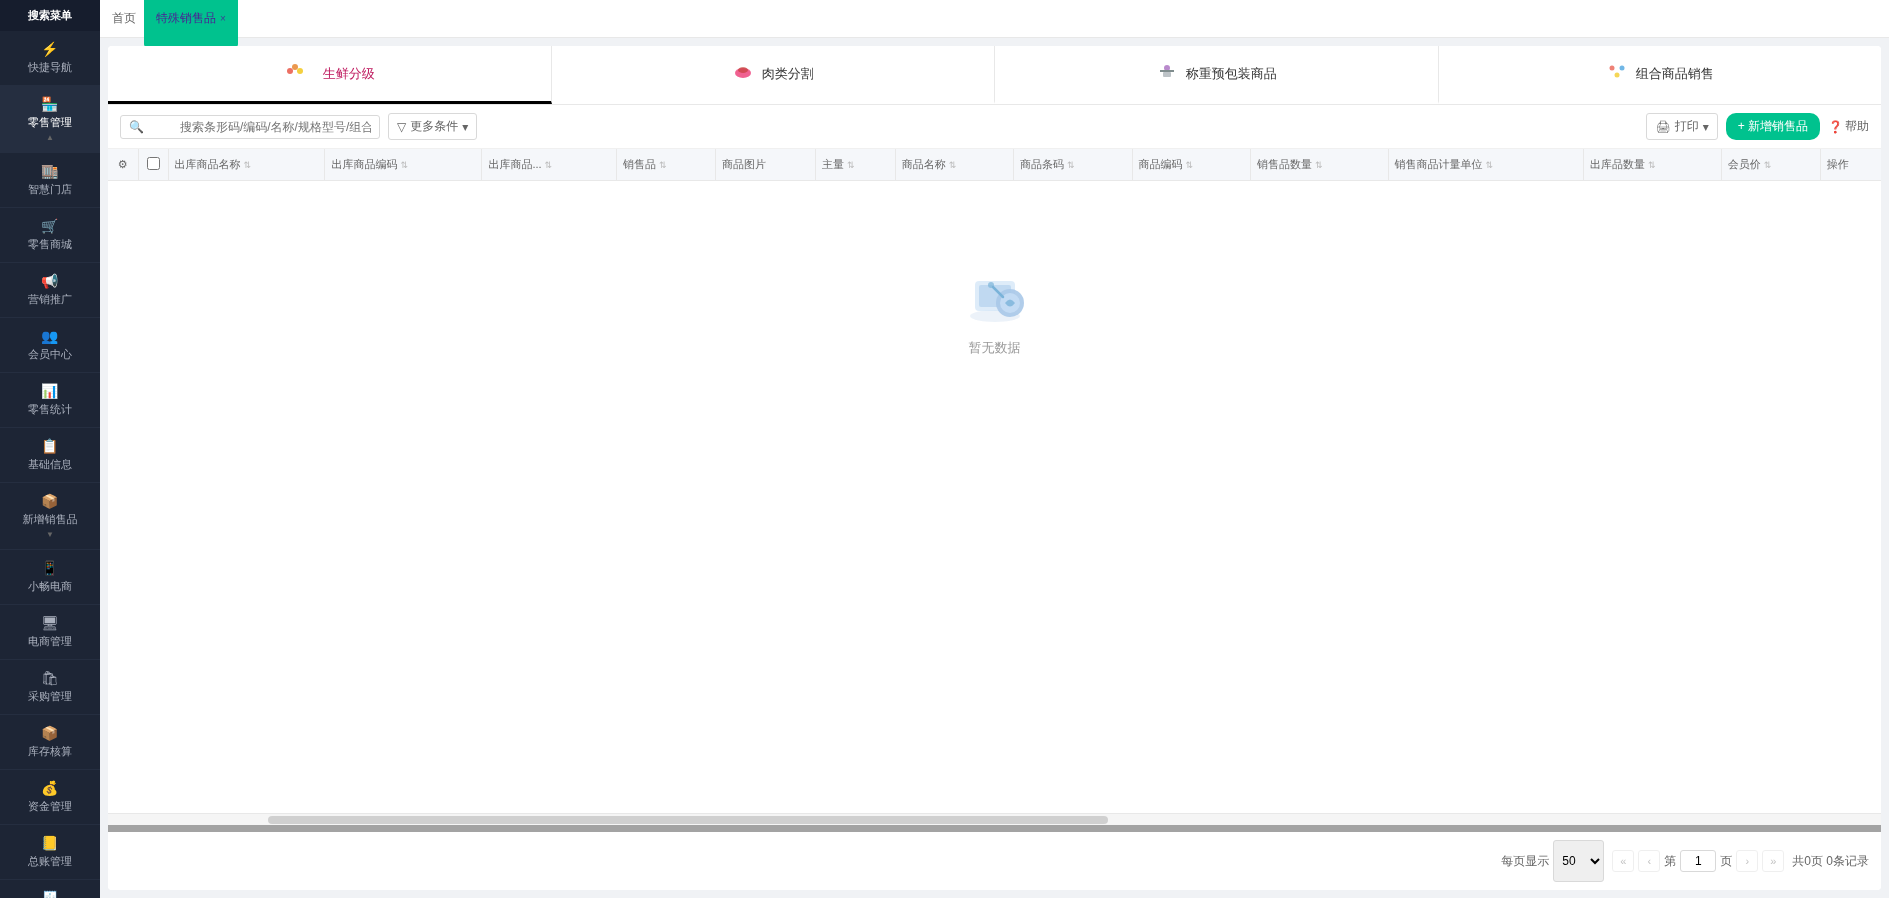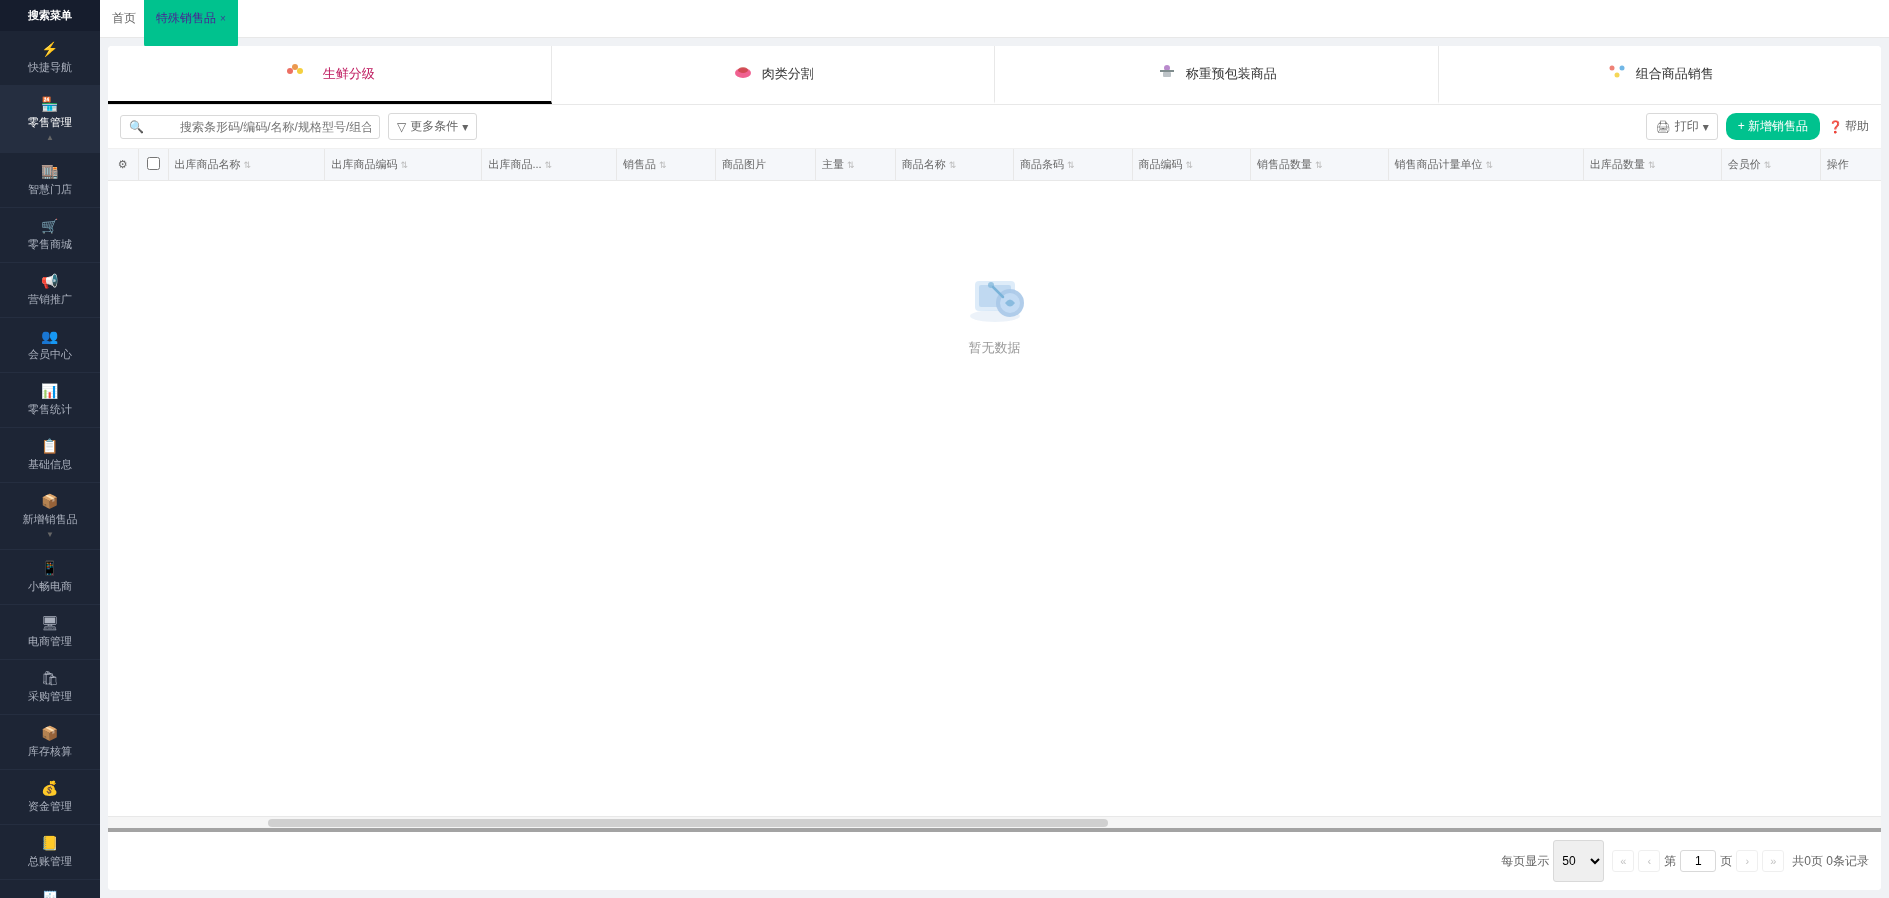--- a/index.html
+++ b/index.html
@@ -238,21 +238,21 @@
       color: #999;
       font-size: 13px;
     }
 
     
     .pagination {
       display: flex;
       align-items: center;
       justify-content: flex-end;
       padding: 8px 12px;
-      border-top: 4px solid #a3a3a3;
+      border-top: 7px solid #a3a3a3;
       gap: 8px;
       font-size: 12px;
       color: #666;
       background: #fff;
     }
     .page-size-select {
       display: flex;
       align-items: center;
       gap: 4px;
     }

